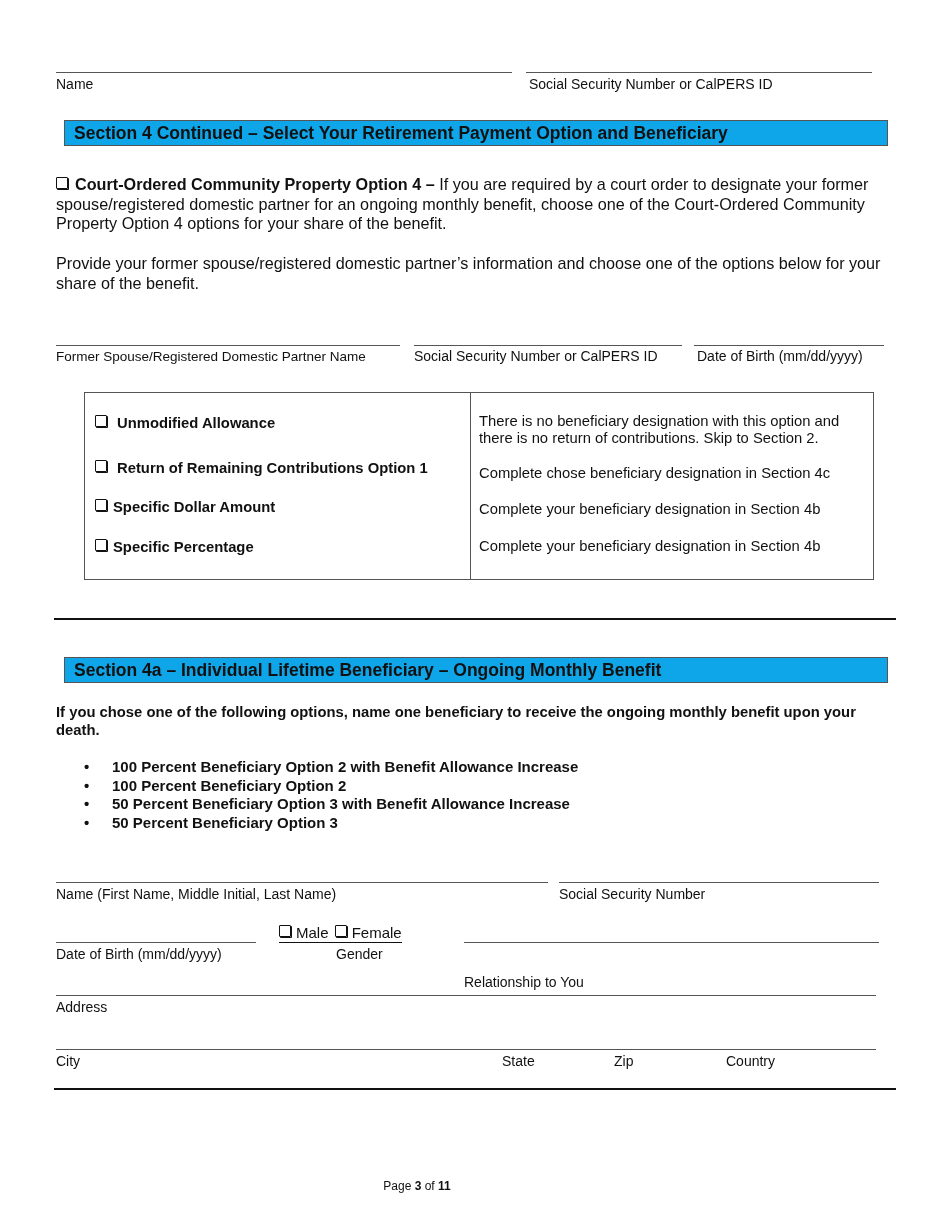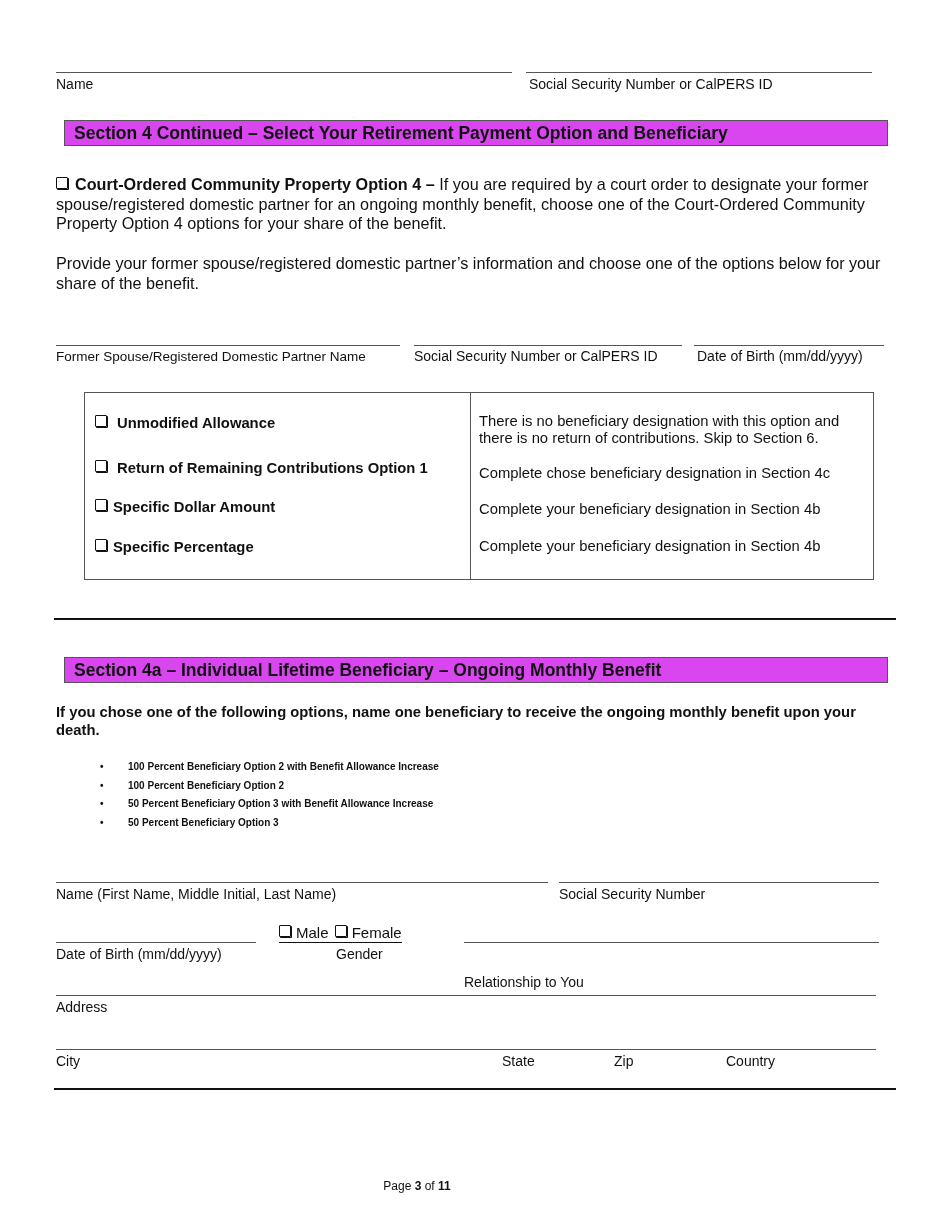--- a/index.html
+++ b/index.html
@@ -1,28 +1,28 @@
 <!DOCTYPE html>
 <html><head>
 <meta charset="utf-8">
 <style>
   html, body { margin: 0; padding: 0; background: #ffffff; }
   body { width: 950px; height: 1230px; position: relative; font-family: "Liberation Sans", sans-serif; color: #111111; overflow: hidden; }
   .line { position: absolute; border-top: 1px solid #555555; height: 0; }
   .lbl { position: absolute; font-size: 14px; white-space: nowrap; }
   .lbl-sm { position: absolute; font-size: 13.5px; white-space: nowrap; }
-  .sec-head { position: absolute; left: 64px; width: 824px; height: 26px; background: #d946ef; border: 1px solid #555555; box-sizing: border-box; font-weight: bold; font-size: 17.5px; line-height: 25px; padding-left: 9px; white-space: nowrap; }
+  .sec-head { position: absolute; left: 64px; width: 824px; height: 26px; background: #0ea5e9; border: 1px solid #555555; box-sizing: border-box; font-weight: bold; font-size: 17.5px; line-height: 25px; padding-left: 9px; white-space: nowrap; }
   .para { position: absolute; left: 56px; width: 840px; font-size: 16.2px; line-height: 19.5px; }
   .cb { display: inline-block; width: 10px; height: 10px; border: 1.6px solid #111; border-radius: 1px; box-shadow: 1px 1px 0 #111; vertical-align: 1px; margin-right: 7px; box-sizing: content-box; }
   .opt-table { position: absolute; left: 84px; top: 392px; width: 790px; height: 188px; border: 1px solid #555555; box-sizing: border-box; }
   .opt-divider { position: absolute; left: 385px; top: 0; height: 100%; border-left: 1px solid #555555; }
   .opt-left { position: absolute; left: 10px; font-weight: bold; font-size: 14.8px; white-space: nowrap; }
   .opt-right { position: absolute; left: 394px; font-size: 14.8px; line-height: 17px; width: 390px; }
   .rule-thick { position: absolute; left: 54px; width: 842px; border-top: 2.5px solid #111; }
-  .bullets { position: absolute; left: 100px; top: 758px; font-weight: bold; font-size: 10px; line-height: 18.6px; }
+  .bullets { position: absolute; left: 84px; top: 758px; font-weight: bold; font-size: 15px; line-height: 18.6px; }
   .bullets .b { position: relative; padding-left: 28px; white-space: nowrap; }
   .bullets .b::before { content: "\2022"; position: absolute; left: 0; top: 0; }
   .gender { position: absolute; left: 279px; top: 924px; font-size: 15px; white-space: nowrap; border-bottom: 1.5px solid #111; padding-bottom: 0px; line-height: 18px; }
   .footer { position: absolute; left: 0; width: 834px; top: 1179px; text-align: center; font-size: 12px; }
 </style>
 </head>
 <body>
 
 <div class="line" style="left:56px; top:72px; width:456px;"></div>
 <div class="lbl" style="left:56px; top:76px;">Name</div>
@@ -41,21 +41,21 @@
 <div class="lbl-sm" style="left:56px; top:349px;">Former Spouse/Registered Domestic Partner Name</div>
 <div class="line" style="left:414px; top:345px; width:268px;"></div>
 <div class="lbl" style="left:414px; top:348px;">Social Security Number or CalPERS ID</div>
 <div class="line" style="left:694px; top:345px; width:190px;"></div>
 <div class="lbl" style="left:697px; top:348px;">Date of Birth (mm/dd/yyyy)</div>
 
 <div class="opt-table">
   <div class="opt-divider"></div>
 
   <div class="opt-left" style="top:22px;"><span class="cb" style="margin-right:10px;"></span><span>Unmodified Allowance</span></div>
-  <div class="opt-right" style="top:20px;">There is no beneficiary designation with this option and there is no return of contributions. Skip to Section 6.</div>
+  <div class="opt-right" style="top:20px;">There is no beneficiary designation with this option and there is no return of contributions. Skip to Section 2.</div>
 
   <div class="opt-left" style="top:67px;"><span class="cb" style="margin-right:10px;"></span><span>Return of Remaining Contributions Option 1</span></div>
   <div class="opt-right" style="top:72px;">Complete chose beneficiary designation in Section 4c</div>
 
   <div class="opt-left" style="top:106px;"><span class="cb" style="margin-right:6px;"></span><span>Specific Dollar Amount</span></div>
   <div class="opt-right" style="top:108px;">Complete your beneficiary designation in Section 4b</div>
 
   <div class="opt-left" style="top:146px;"><span class="cb" style="margin-right:6px;"></span><span>Specific Percentage</span></div>
   <div class="opt-right" style="top:145px;">Complete your beneficiary designation in Section 4b</div>
 </div>

